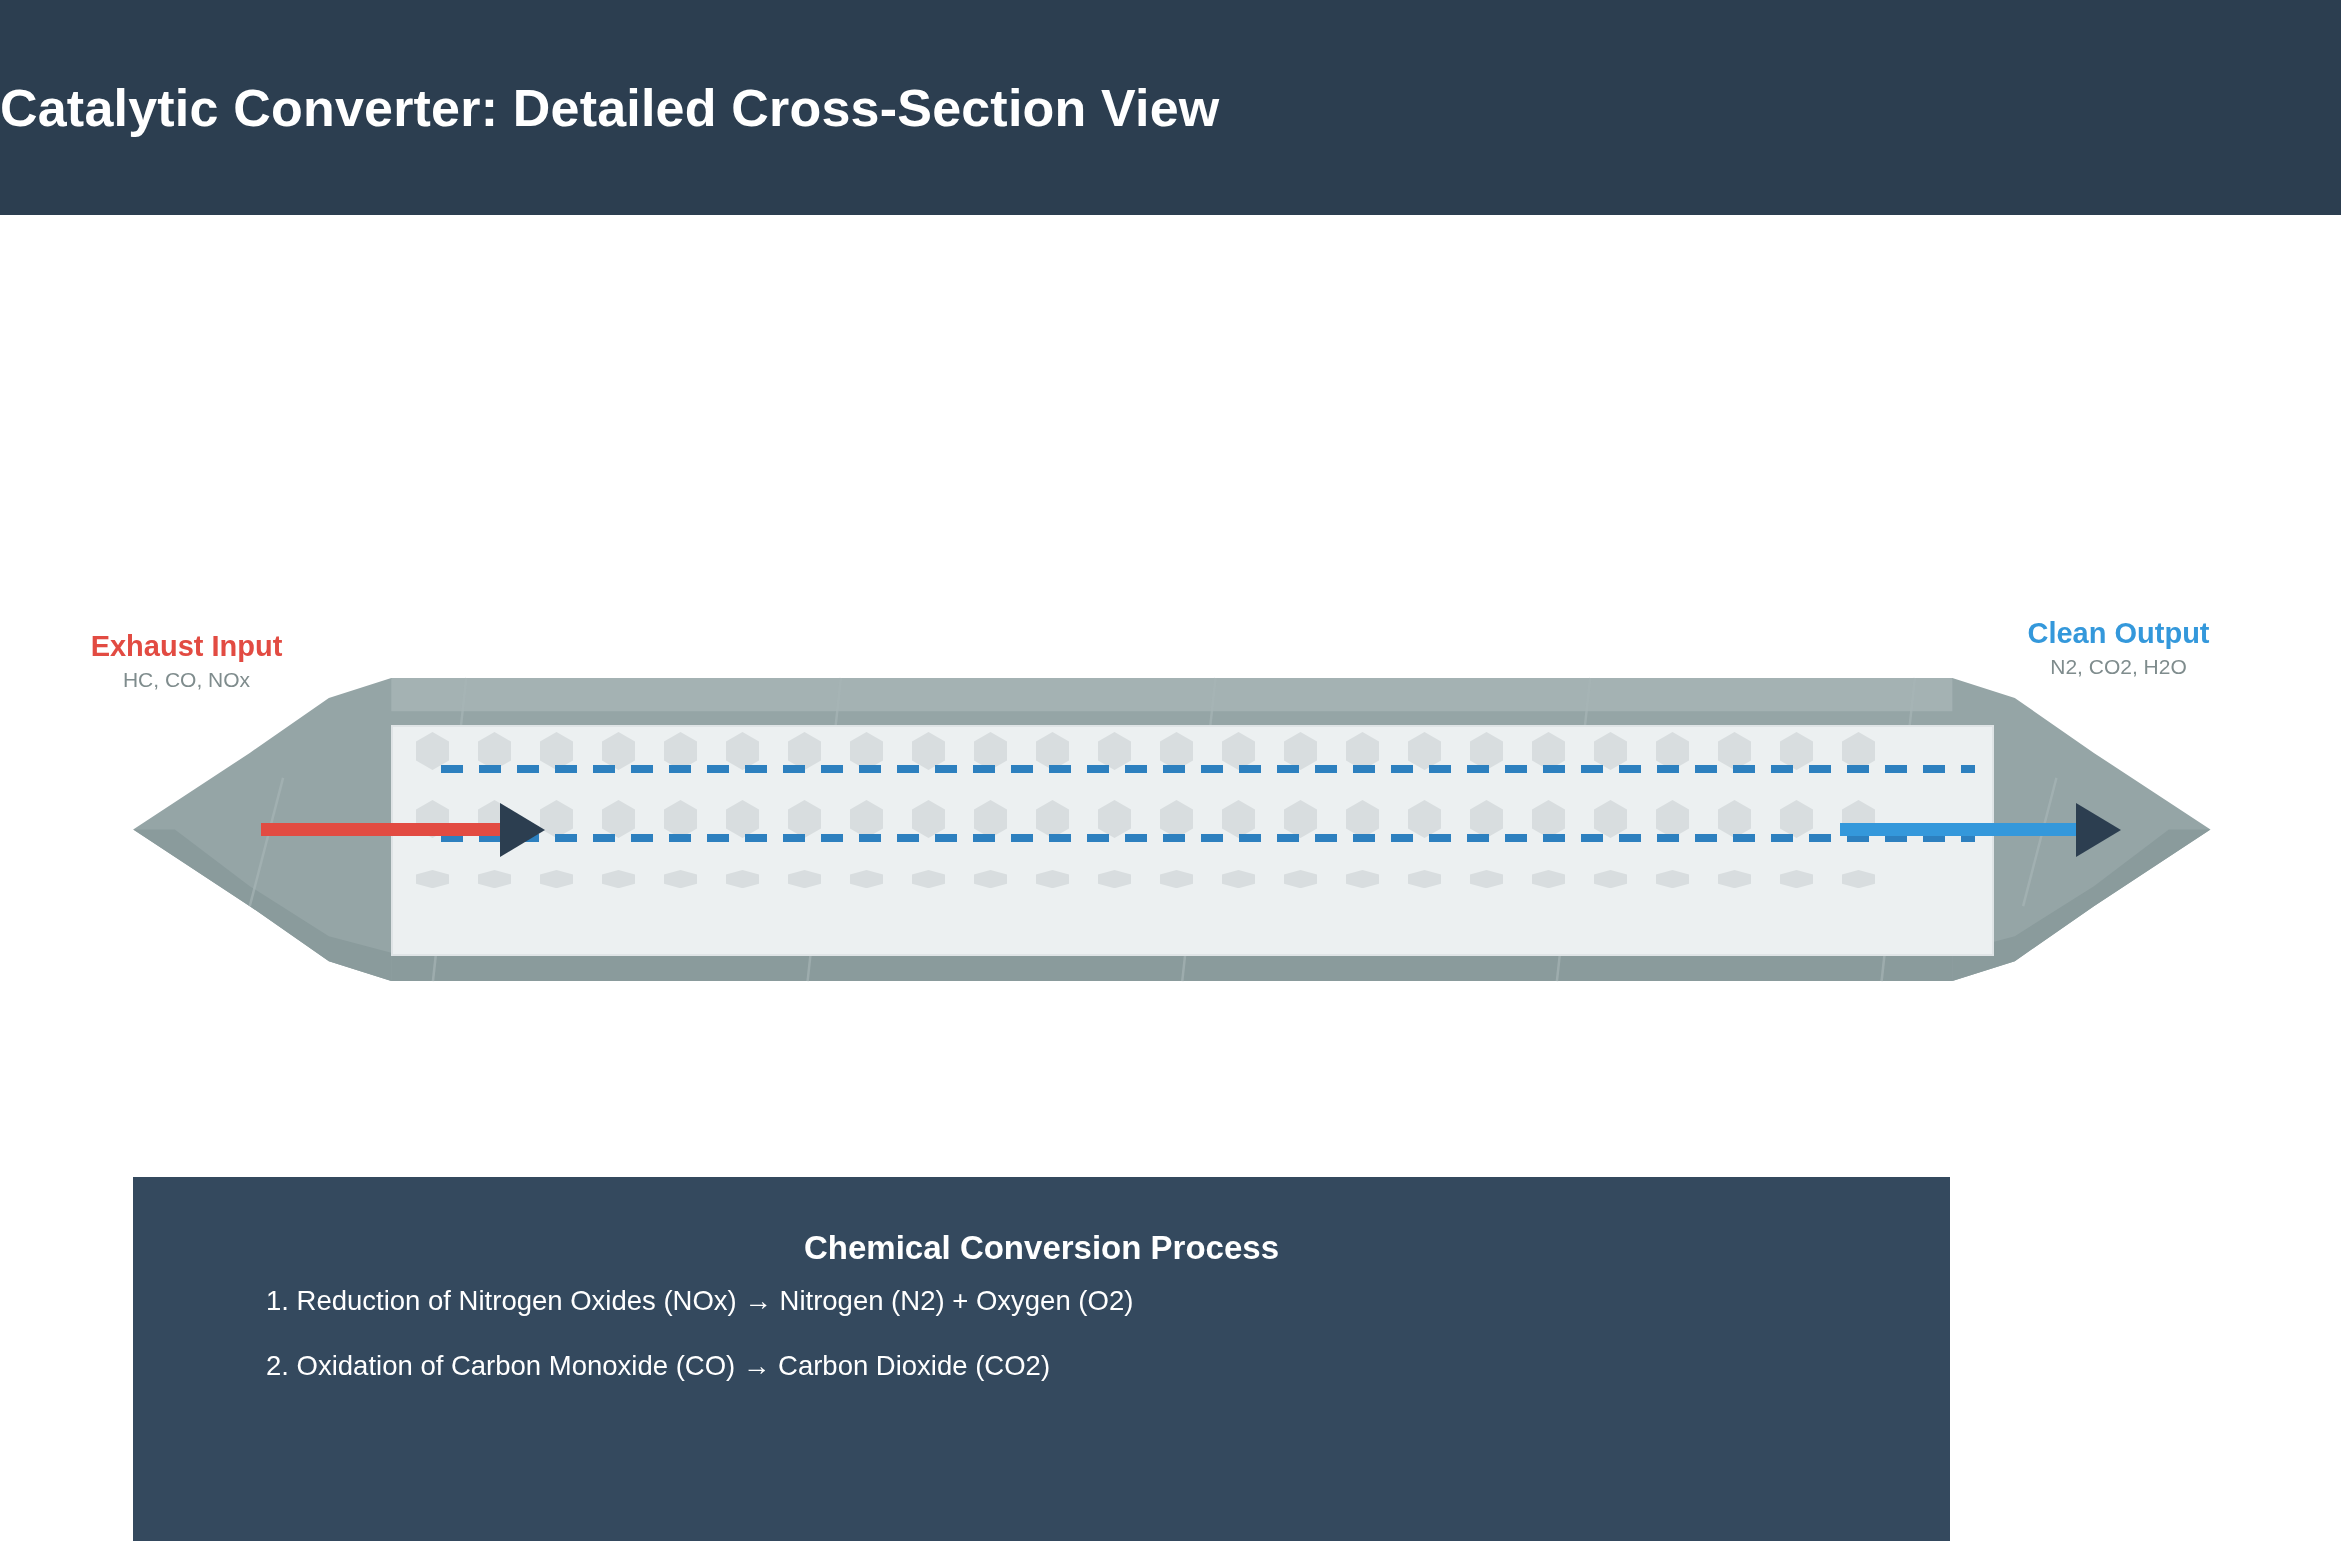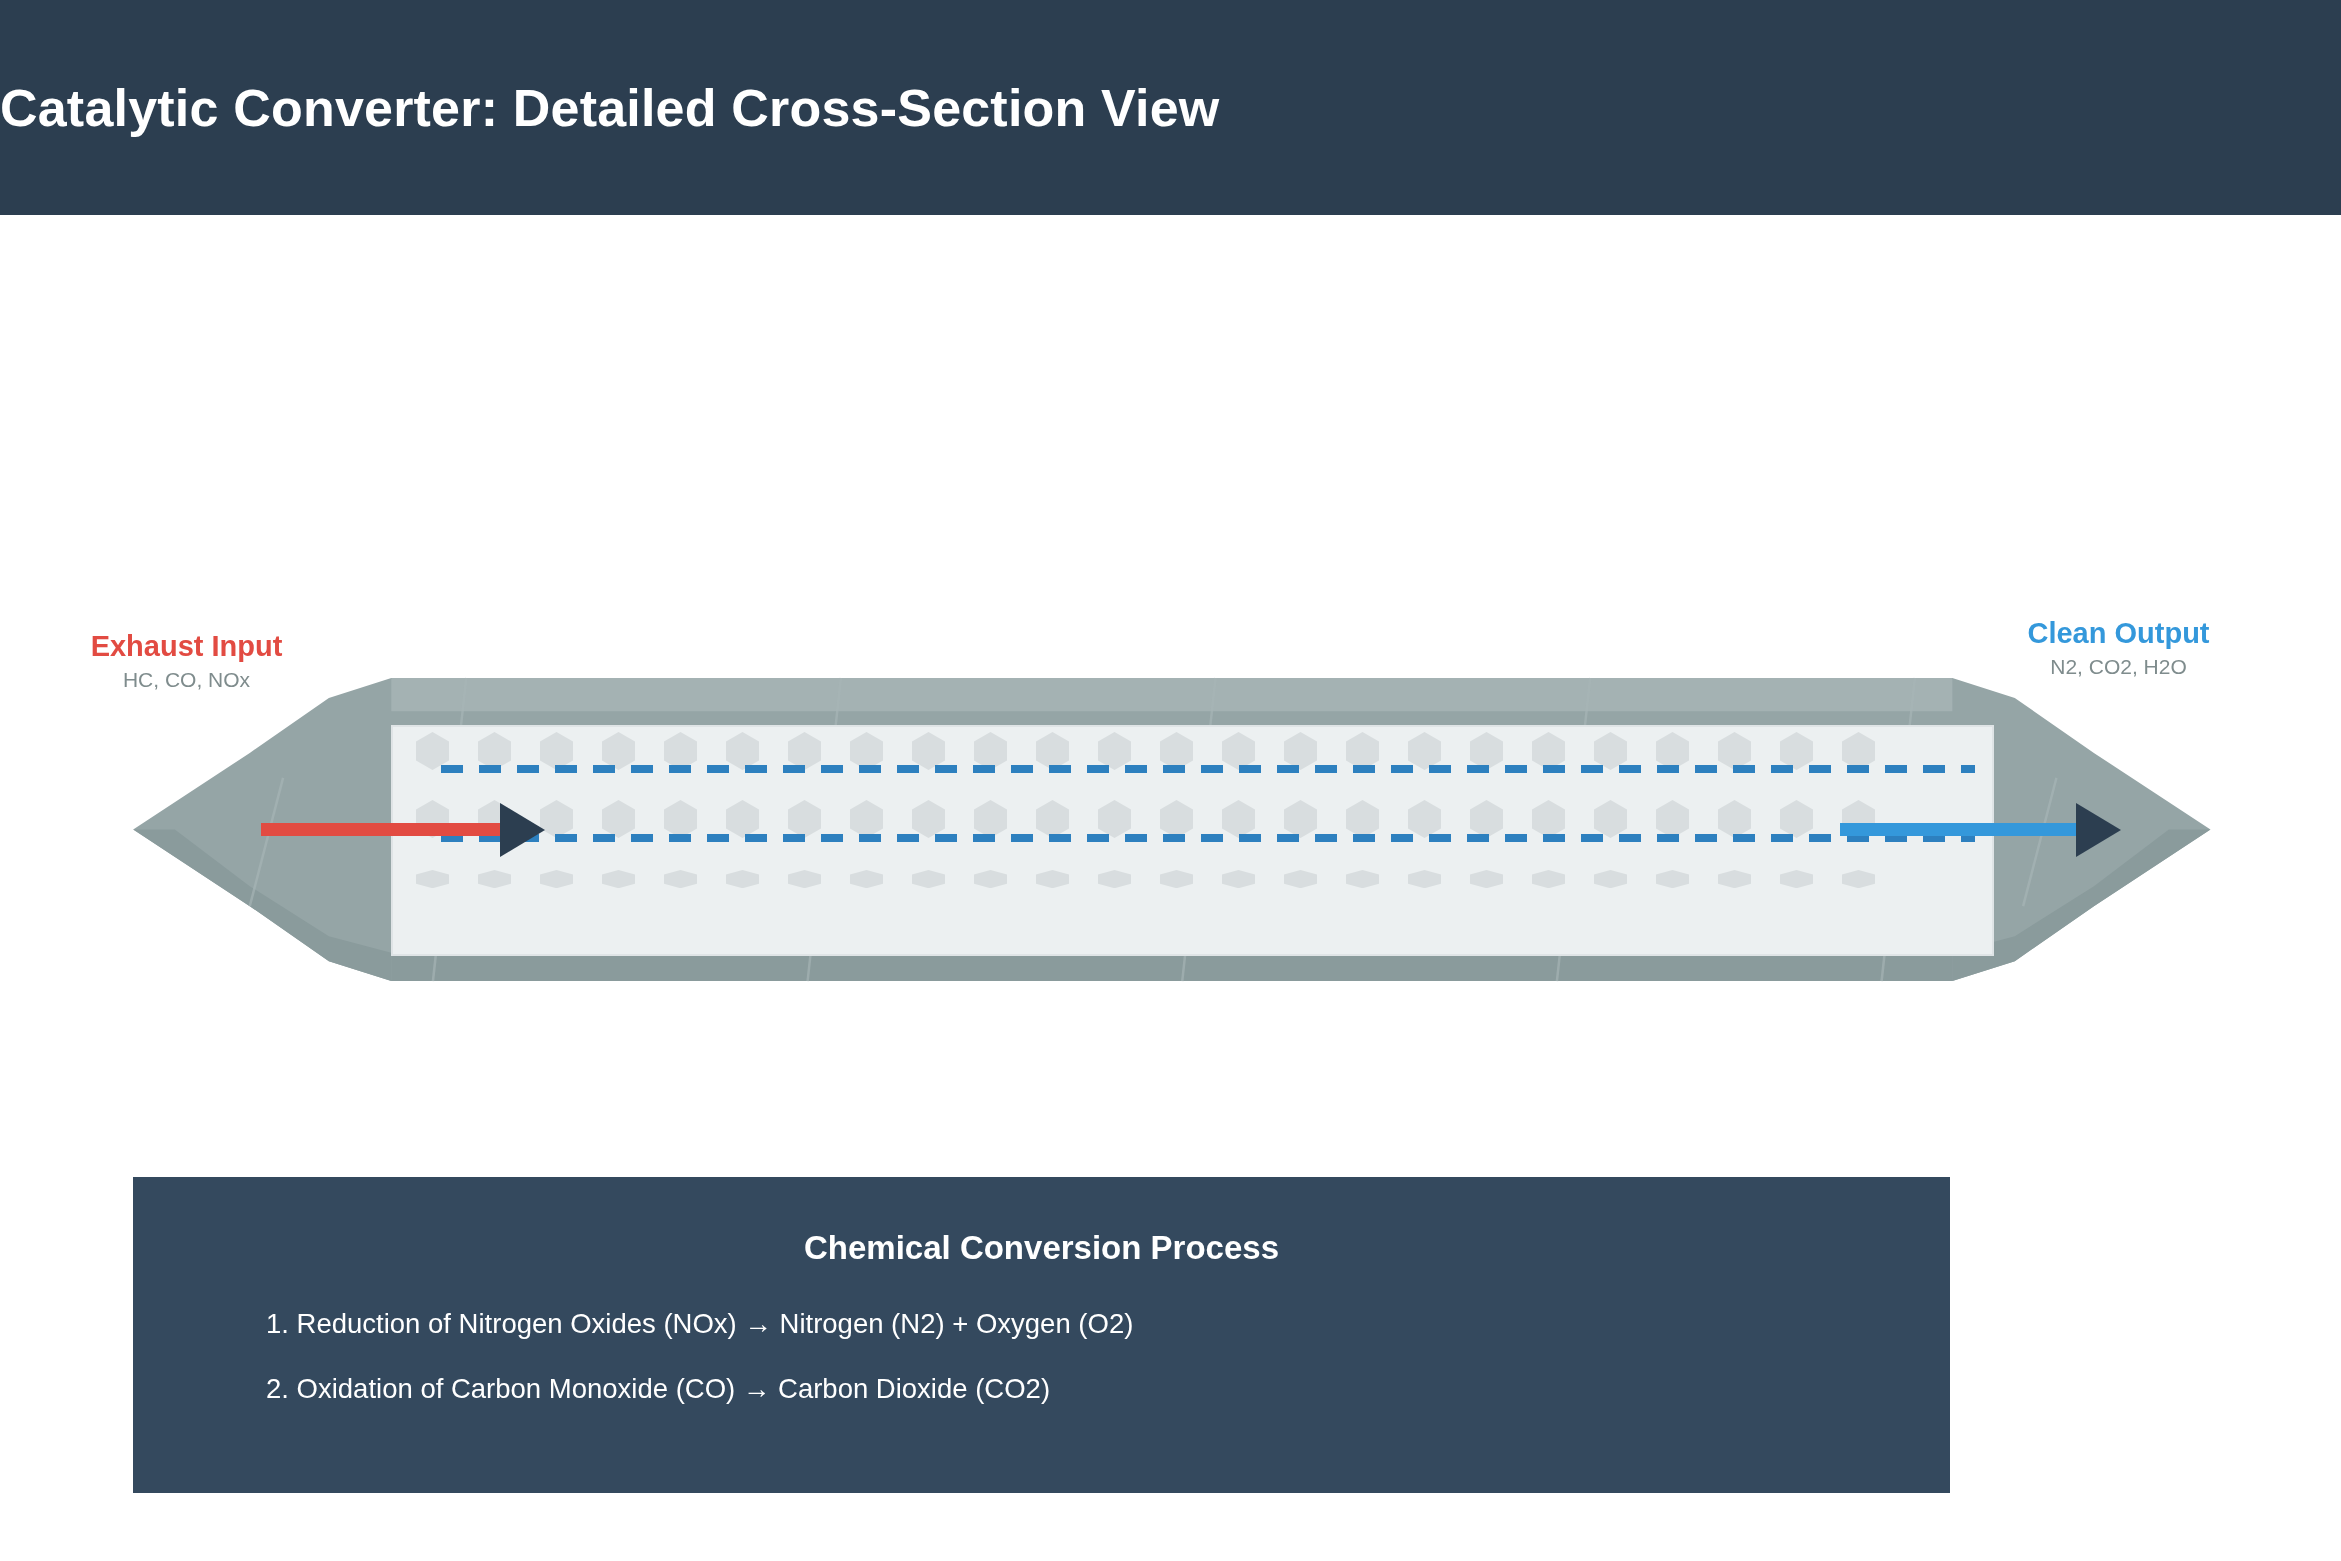--- a/index.html
+++ b/index.html
@@ -172,32 +172,32 @@
     font-size:28px;
     font-weight:bold;
   }
 
   
   .info-panel {
     position:absolute;
     left:133px;
     top:1177px;
     width:1817px;
-    height:316px;
+    height:364px;
     background:#34495e;
   }
   .info-title {
     color:#ffffff;
     font-size:33px;
     font-weight:bold;
     text-align:center;
     margin-top:52px;
   }
   .info-list {
-    margin-top:43px;
+    margin-top:20px;
     padding-left:133px;
   }
   .info-item {
     color:#ffffff;
     font-size:27.5px;
     line-height:1.0;
     margin-bottom:37px;
     white-space:nowrap;
   }
 </style>

